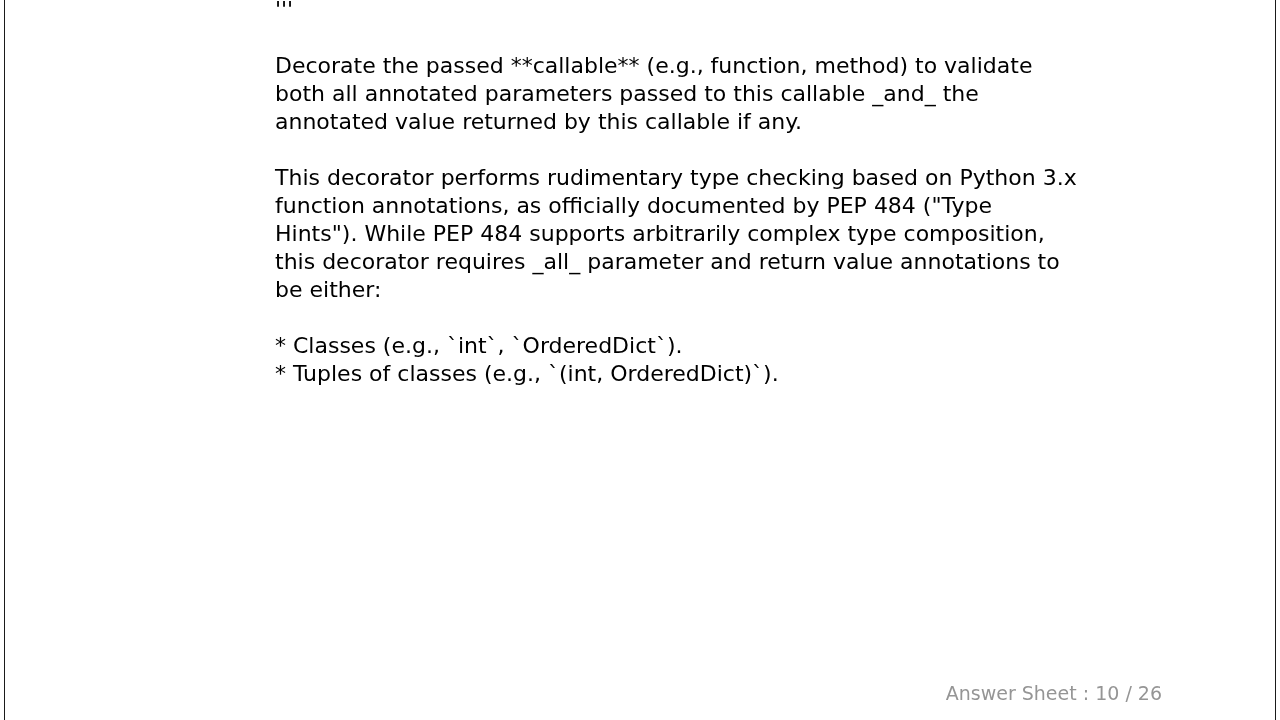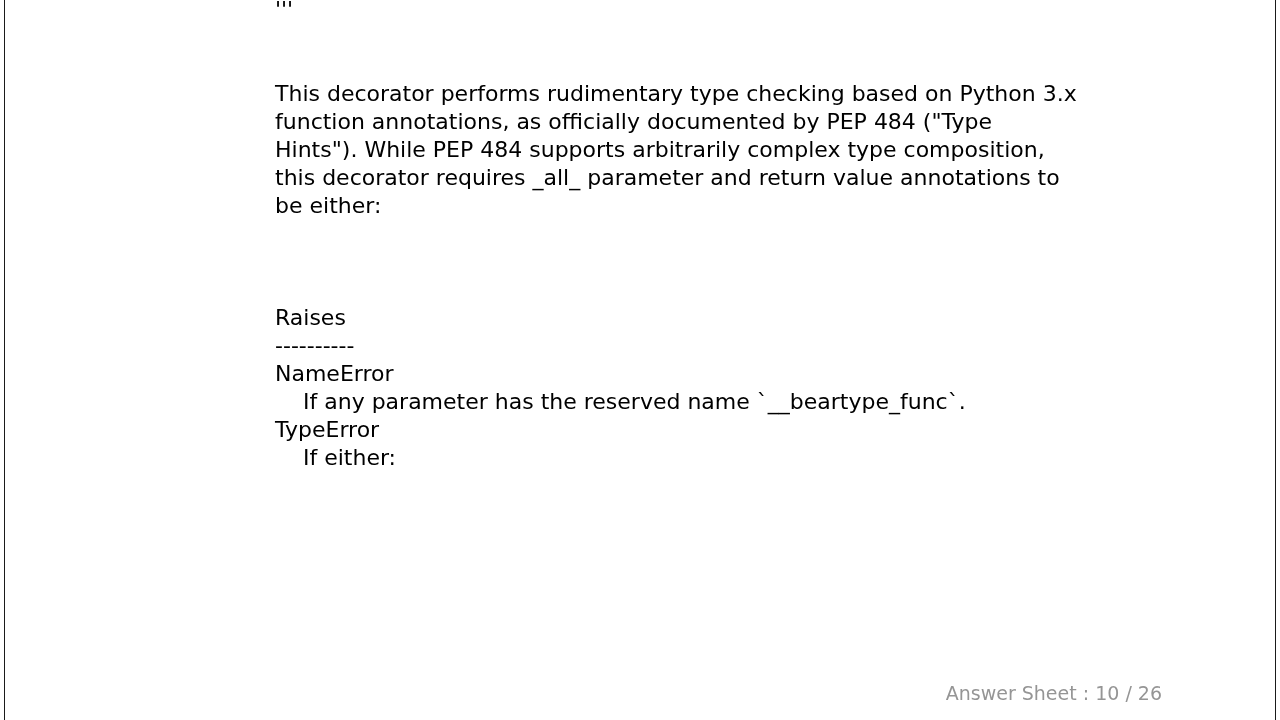--- a/index.html
+++ b/index.html
@@ -78,41 +78,40 @@
 
   <div class="edge-rule left"></div>
   <div class="edge-rule right"></div>
 
   <div class="doc-body">
 
     <div class="block first-line">'''</div>
 
     <div class="spacer"></div>
 
+    <div class="block">Decorate the passed **callable** (e.g., function, method) to validate
+both all annotated parameters passed to this callable _and_ the
+annotated value returned by this callable if any.</div>
 
     <div class="spacer"></div>
 
     <div class="block">This decorator performs rudimentary type checking based on Python 3.x
 function annotations, as officially documented by PEP 484 ("Type
 Hints"). While PEP 484 supports arbitrarily complex type composition,
 this decorator requires _all_ parameter and return value annotations to
 be either:</div>
 
     <div class="spacer"></div>
 
+    <div class="block">* Classes (e.g., `int`, `OrderedDict`).
+* Tuples of classes (e.g., `(int, OrderedDict)`).</div>
 
     <div class="spacer"></div>
 
 
     <div class="spacer"></div>
 
-    <div class="block">Raises
-----------
-NameError
-    If any parameter has the reserved name `__beartype_func`.
-TypeError
-    If either:</div>
 
   </div>
 
   <div class="footer">Answer Sheet : 10 / 26</div>
 
 </div>
 
 </body></html>

